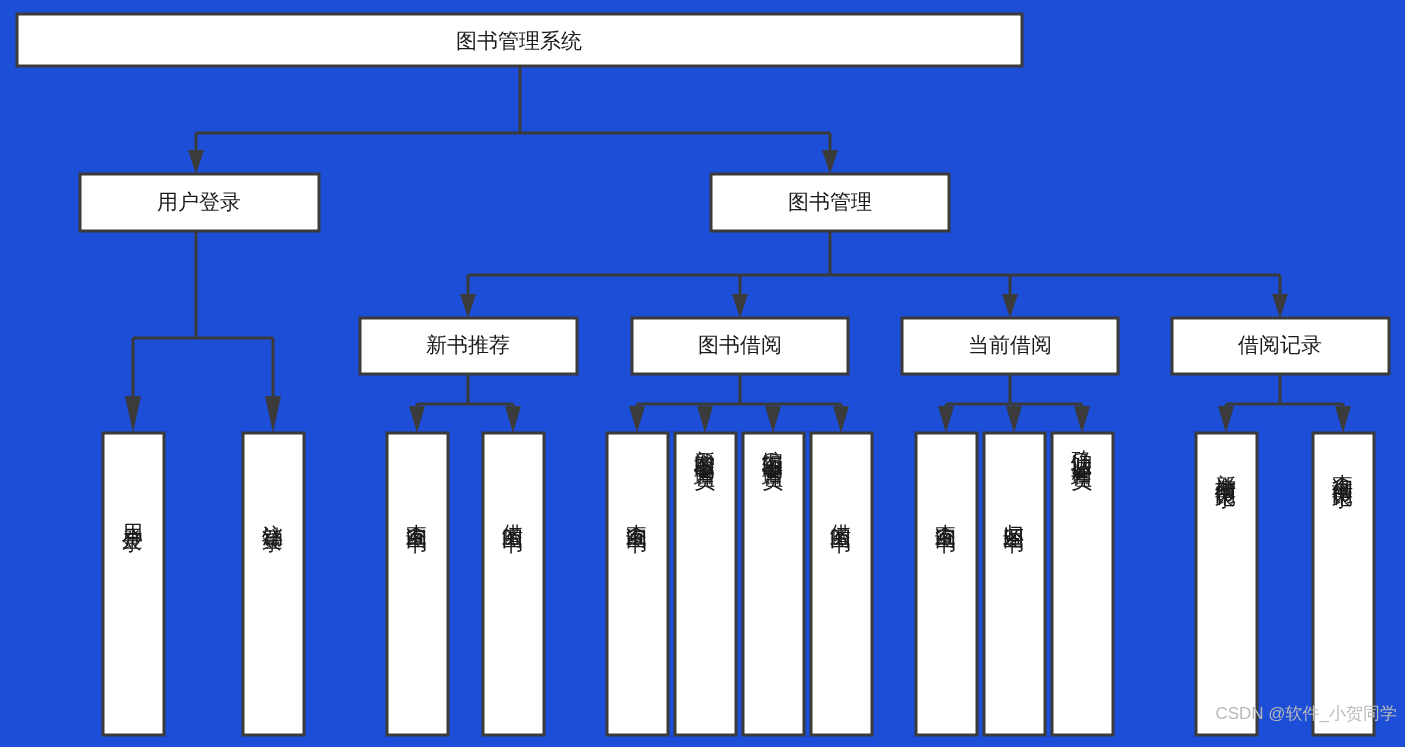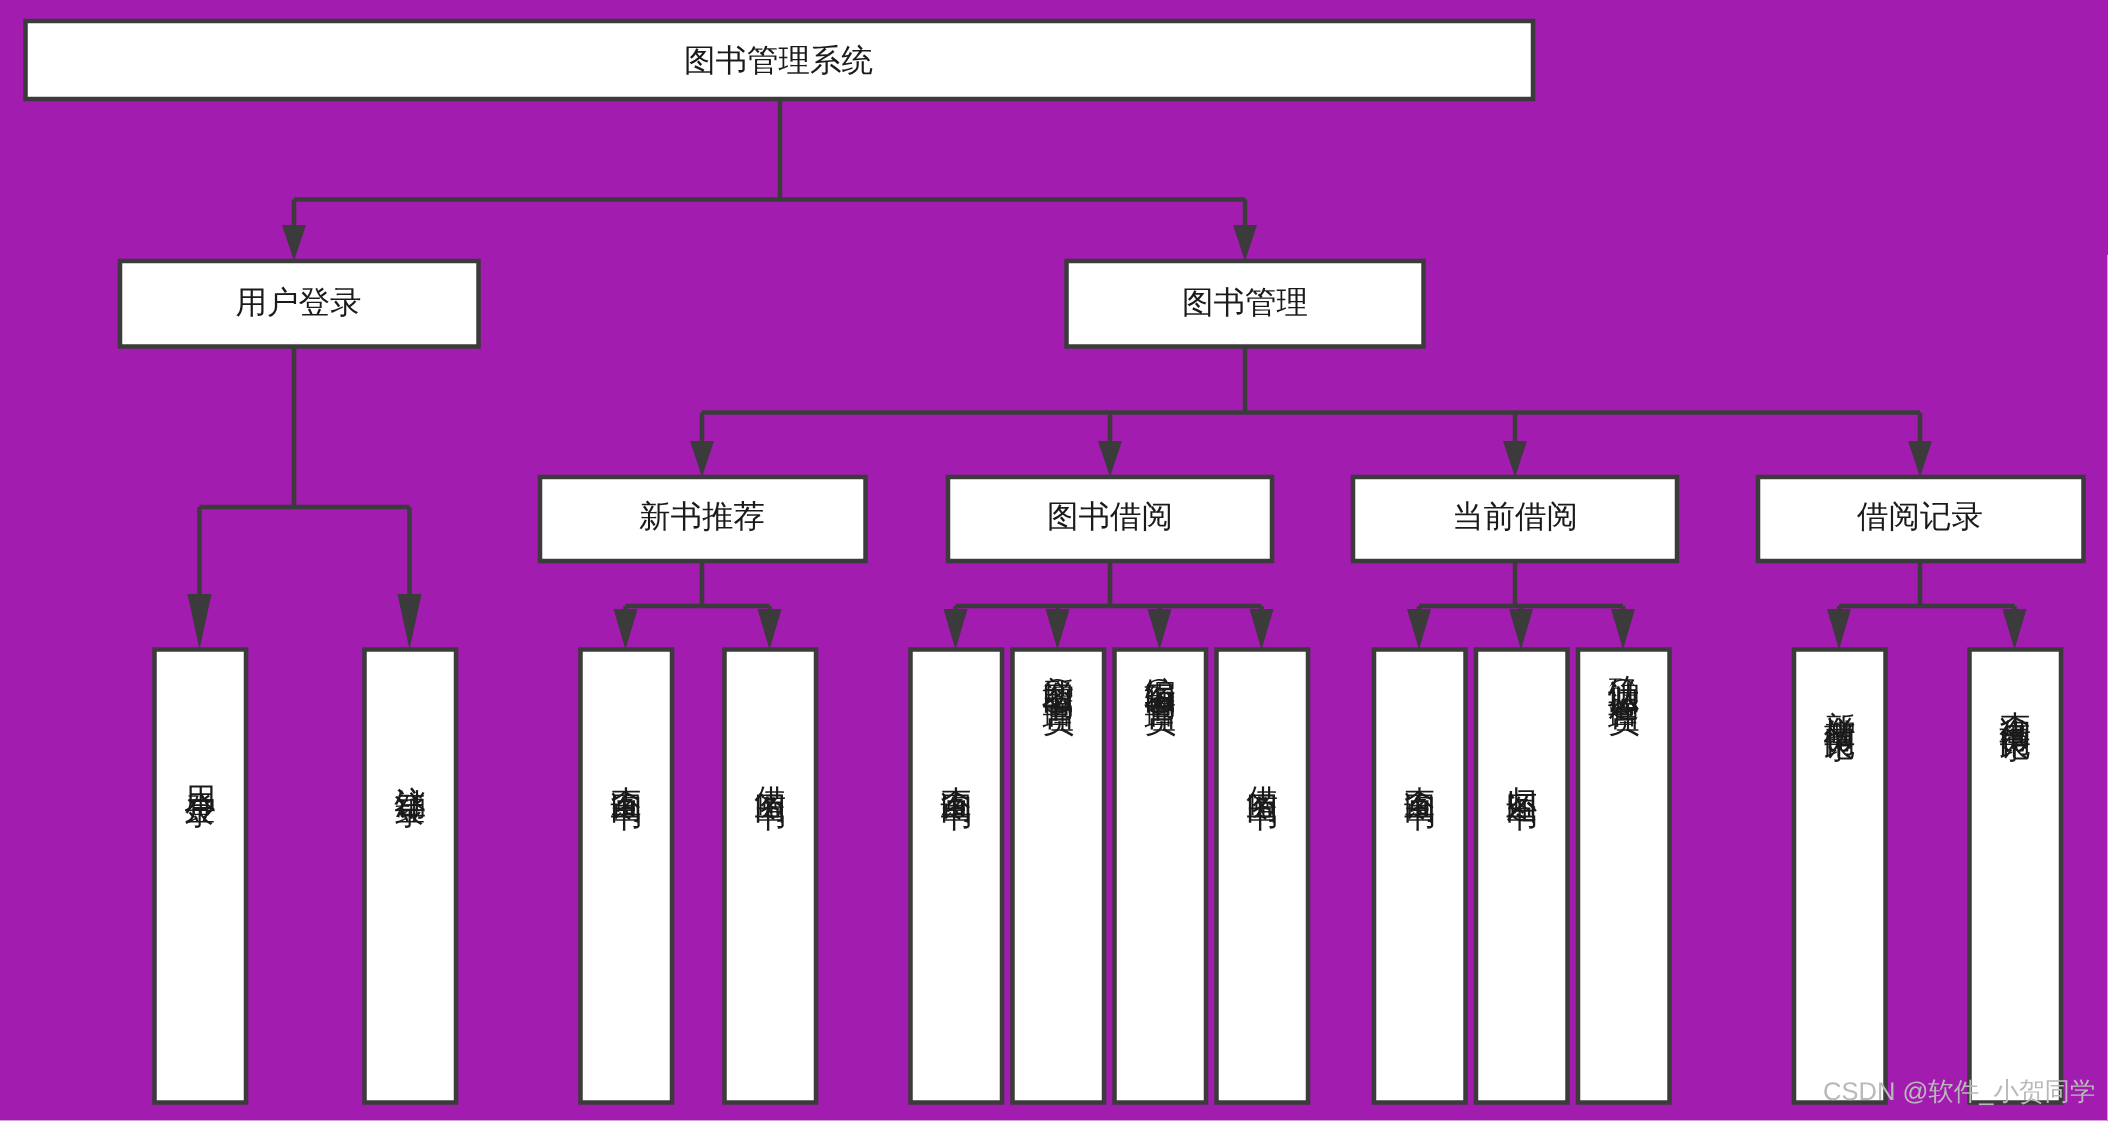--- a/index.html
+++ b/index.html
@@ -7,21 +7,21 @@
     padding: 0;
     background: #ffffff;
   }
   body {
     font-family: "Liberation Sans", "DejaVu Sans", sans-serif;
   }
   #diagram-root {
     position: relative;
     width: 1405px;
     height: 747px;
-    background: #a21caf;
+    background: #1d4ed8;
     overflow: hidden;
   }
   svg#flow {
     position: absolute;
     top: 0;
     left: 0;
     width: 1405px;
     height: 747px;
     display: block;
   }
@@ -52,21 +52,21 @@
     font-size: 21px;
     fill: #1a1a1a;
     writing-mode: vertical-rl;
     text-orientation: upright;
     text-anchor: middle;
     letter-spacing: 3px;
   }
   .watermark-text {
     position: absolute;
     right: 8px;
-    bottom: 8px;
+    bottom: 22px;
     font-family: "Liberation Sans", "DejaVu Sans", sans-serif;
     font-size: 17px;
     color: #b9b9b9;
     white-space: nowrap;
     pointer-events: none;
     user-select: none;
   }
 </style>
 </head>
 <body>

